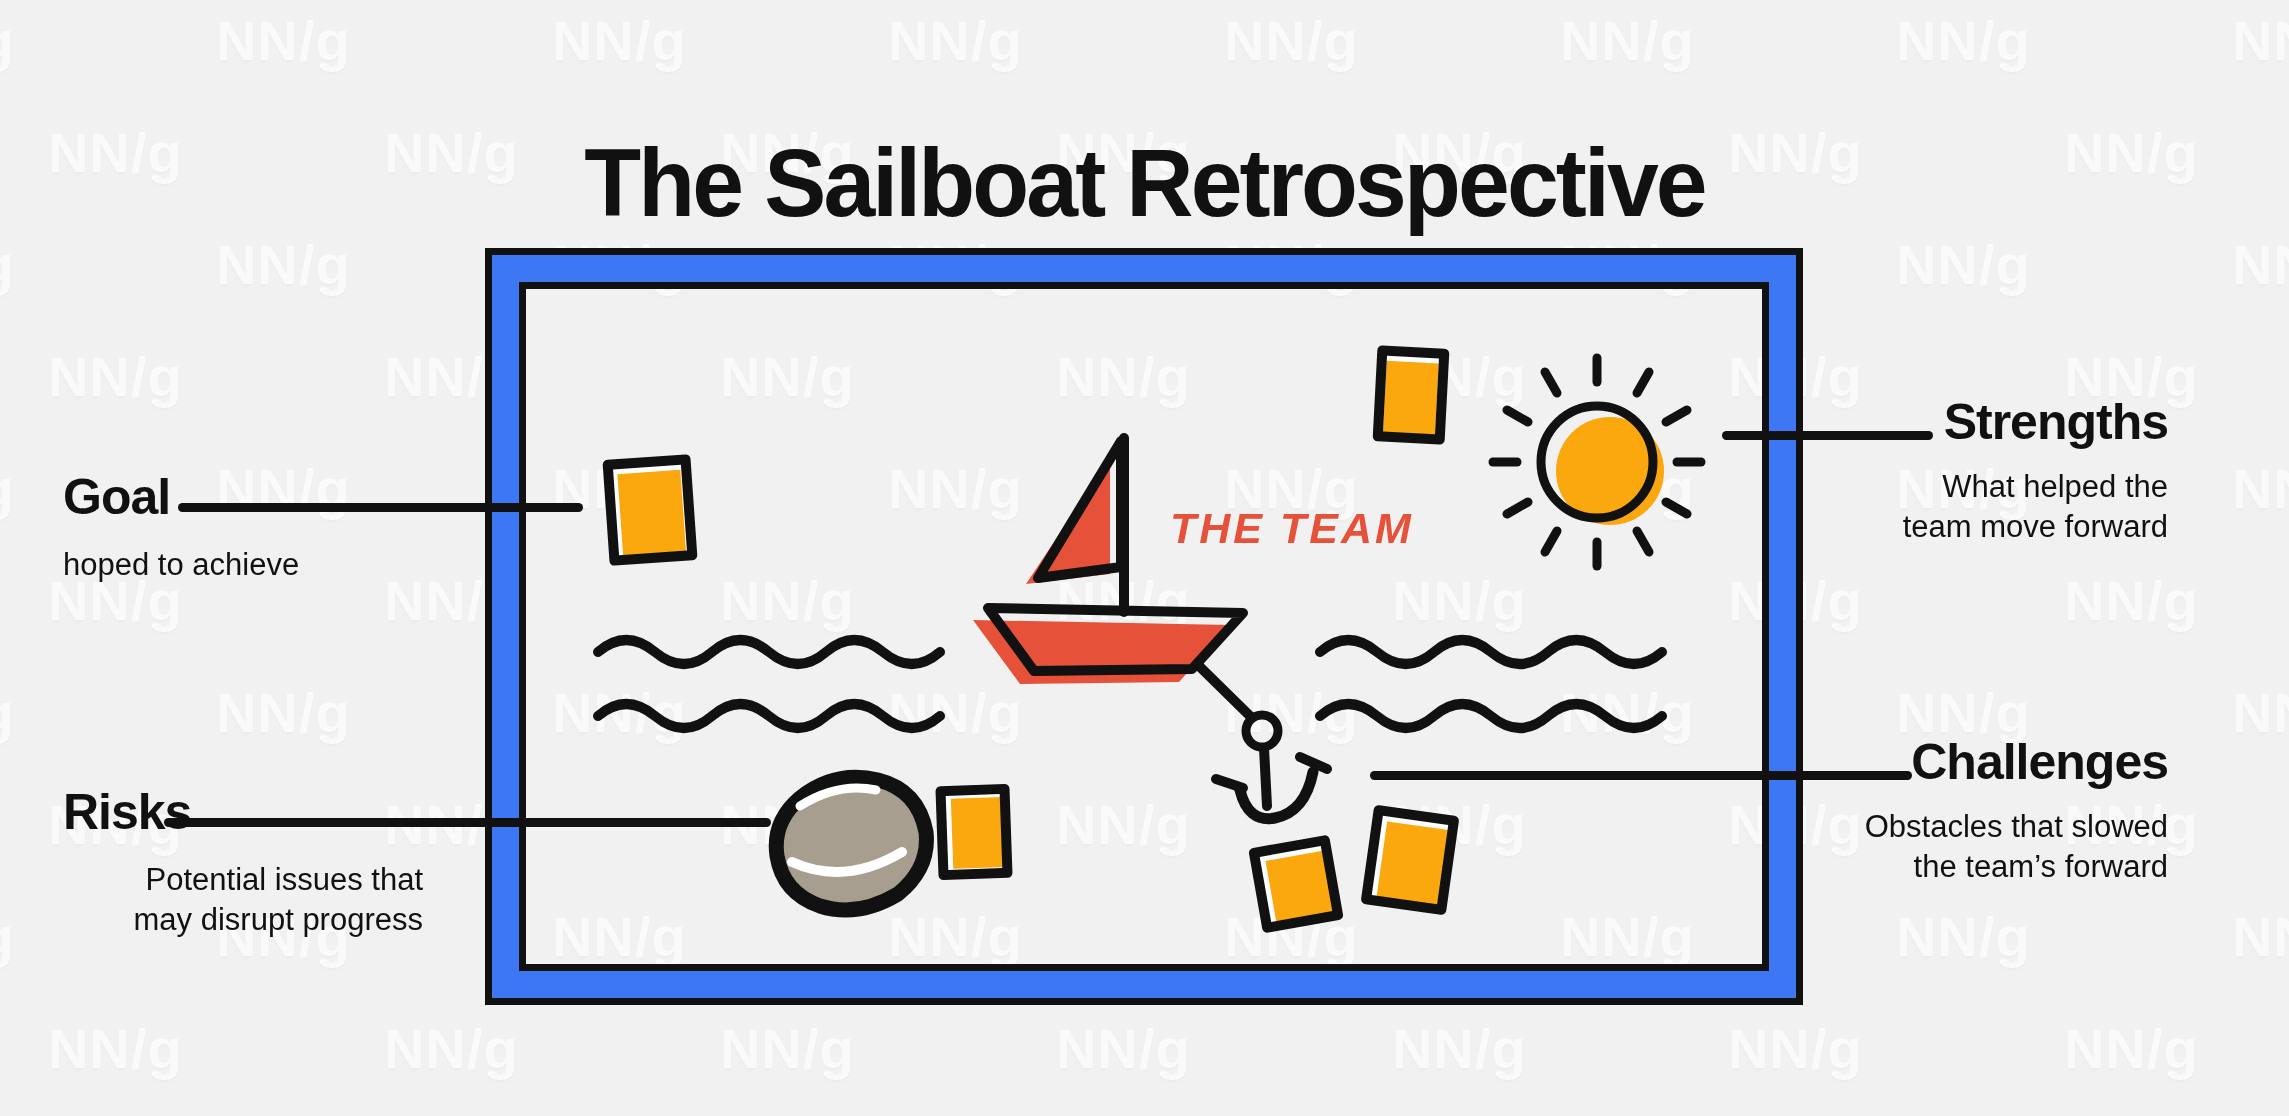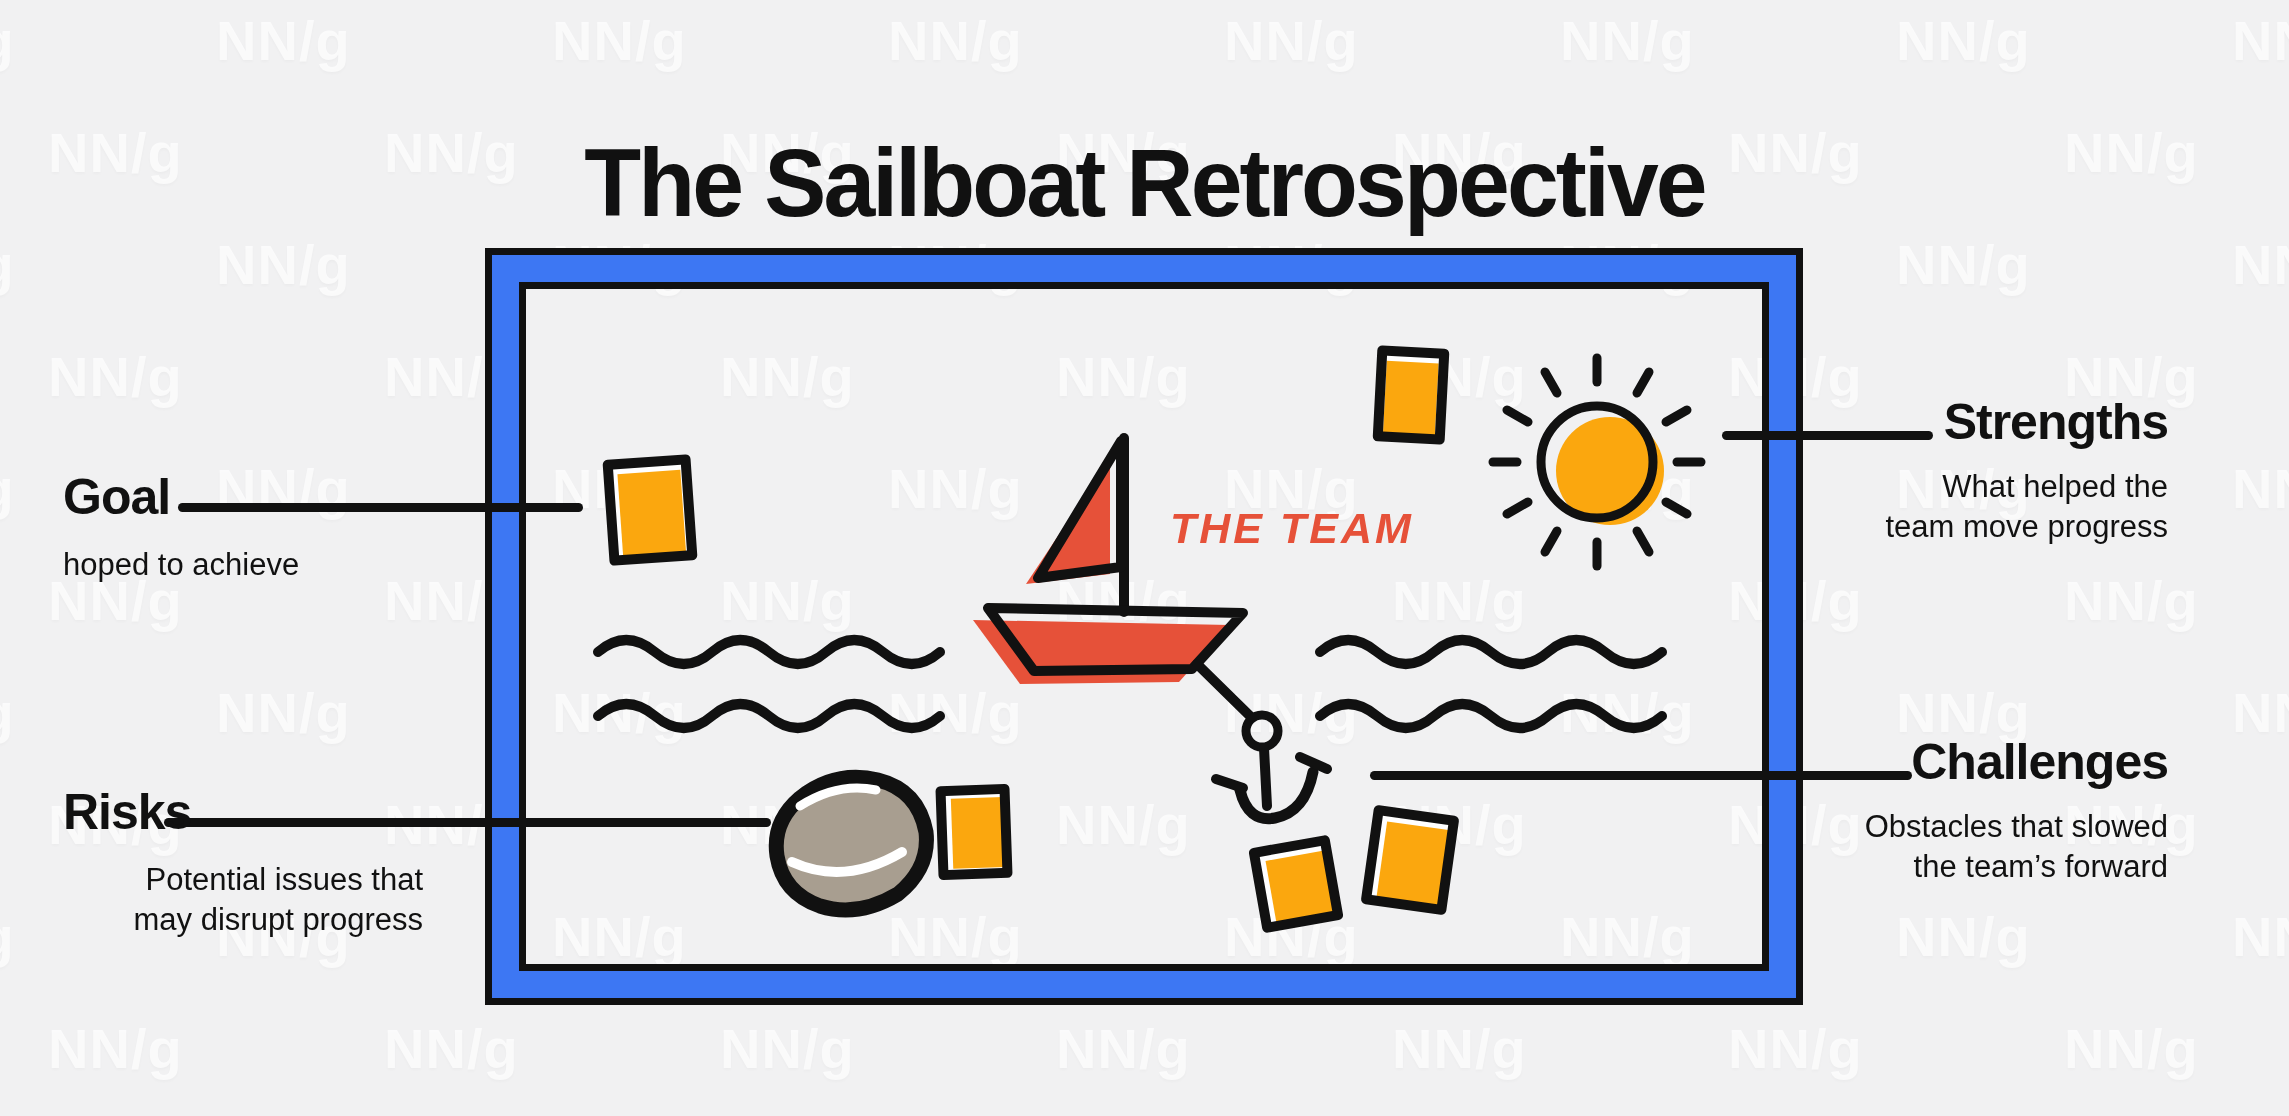--- a/index.html
+++ b/index.html
@@ -249,20 +249,20 @@
 
 <div class="label-title" id="risks-title">Risks</div>
 <div class="label-desc" id="risks-description">
   <div>Potential issues that</div>
   <div>may disrupt progress</div>
 </div>
 
 <div class="label-title" id="strengths-title">Strengths</div>
 <div class="label-desc" id="strengths-description">
   <div>What helped the</div>
-  <div>team move progress</div>
+  <div>team move forward</div>
 </div>
 
 <div class="label-title" id="challenges-title">Challenges</div>
 <div class="label-desc" id="challenges-description">
   <div>Obstacles that slowed</div>
   <div>the team’s forward</div>
 </div>
 
 </body></html>

